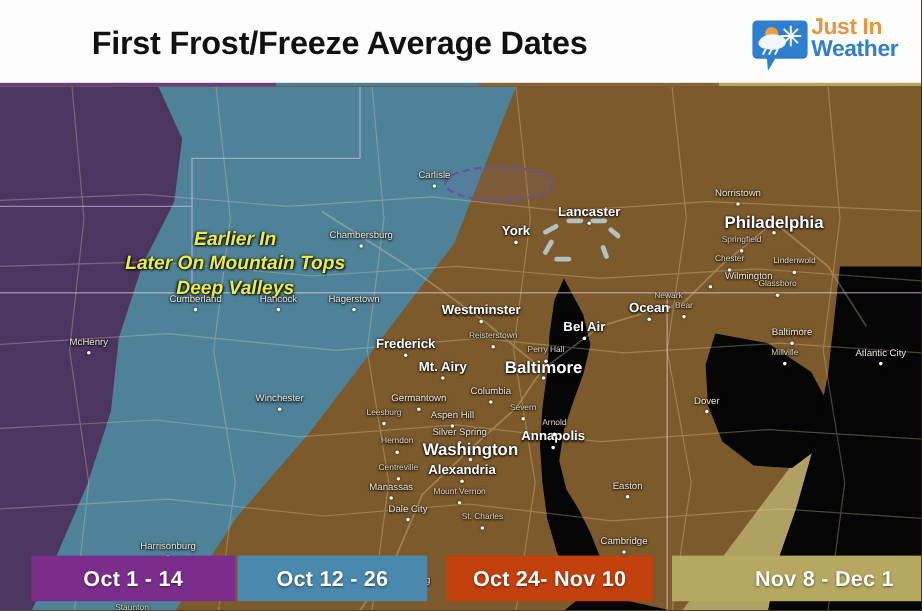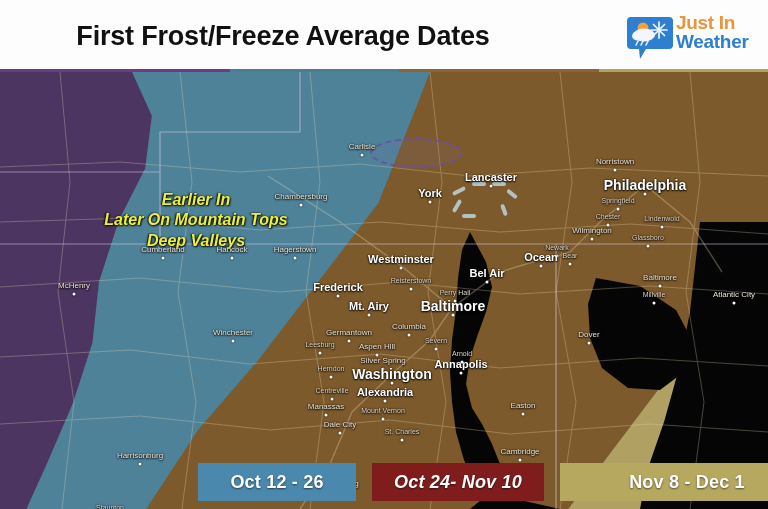--- a/index.html
+++ b/index.html
@@ -178,21 +178,21 @@
         <div class="city small" style="left: 301px; top: 124px;">Chambersburg</div>
         <div class="citydot" style="left: 430px; top: 130px;"></div>
         <div class="city mid" style="left: 430px; top: 121px;">York</div>
         <div class="citydot" style="left: 618px; top: 137px;"></div>
         <div class="city tiny" style="left: 618px; top: 128px;">Springfield</div>
         <div class="citydot" style="left: 608px; top: 153px;"></div>
         <div class="city tiny" style="left: 608px; top: 144px;">Chester</div>
         <div class="citydot" style="left: 662px; top: 155px;"></div>
         <div class="city tiny" style="left: 662px; top: 146px;">Lindenwold</div>
         <div class="citydot" style="left: 592px; top: 167px;"></div>
-        <div class="city small" style="left: 592px; top: 158px;">Wilmington</div>
+        <div class="city small" style="left: 624px; top: 158px;">Wilmington</div>
         <div class="citydot" style="left: 648px; top: 174px;"></div>
         <div class="city tiny" style="left: 648px; top: 165px;">Glassboro</div>
         <div class="citydot" style="left: 163px; top: 186px;"></div>
         <div class="city small" style="left: 163px; top: 177px;">Cumberland</div>
         <div class="citydot" style="left: 232px; top: 186px;"></div>
         <div class="city small" style="left: 232px; top: 177px;">Hancock</div>
         <div class="citydot" style="left: 295px; top: 186px;"></div>
         <div class="city small" style="left: 295px; top: 177px;">Hagerstown</div>
         <div class="citydot" style="left: 557px; top: 184px;"></div>
         <div class="city tiny" style="left: 557px; top: 175px;">Newark</div>
@@ -267,19 +267,20 @@
         <div class="citydot" style="left: 585px; top: 411px;"></div>
         <div class="city small" style="left: 585px; top: 402px;">Salisbury</div>
         <div class="citydot" style="left: 692px; top: 411px;"></div>
         <div class="city small" style="left: 692px; top: 402px;">Ocean City</div>
         <div class="citydot" style="left: 332px; top: 420px;"></div>
         <div class="city small" style="left: 332px; top: 411px;">Fredericksburg</div>
         <div class="city tiny" style="left: 110px; top: 435px;">Staunton</div>
       </div>
 
     <div id="legend">
+      <div class="lg" id="lg0" style="background: rgb(123, 45, 142);">Oct 1 - 14</div>
       <div class="lg" id="lg1" style="background: rgb(74, 137, 173);">Oct 12 - 26</div>
-      <div class="lg" id="lg2" style="background: #7f1d1d; font-style: italic;">Oct 24- Nov 10</div>
+      <div class="lg" id="lg2" style="background: #c2410c;">Oct 24- Nov 10</div>
       <div class="lg" id="lg3" style="background: rgb(182, 168, 95);">Nov 8  - Dec 1</div>
     </div>
 
   </div>
 </div>
 
 </body></html>

